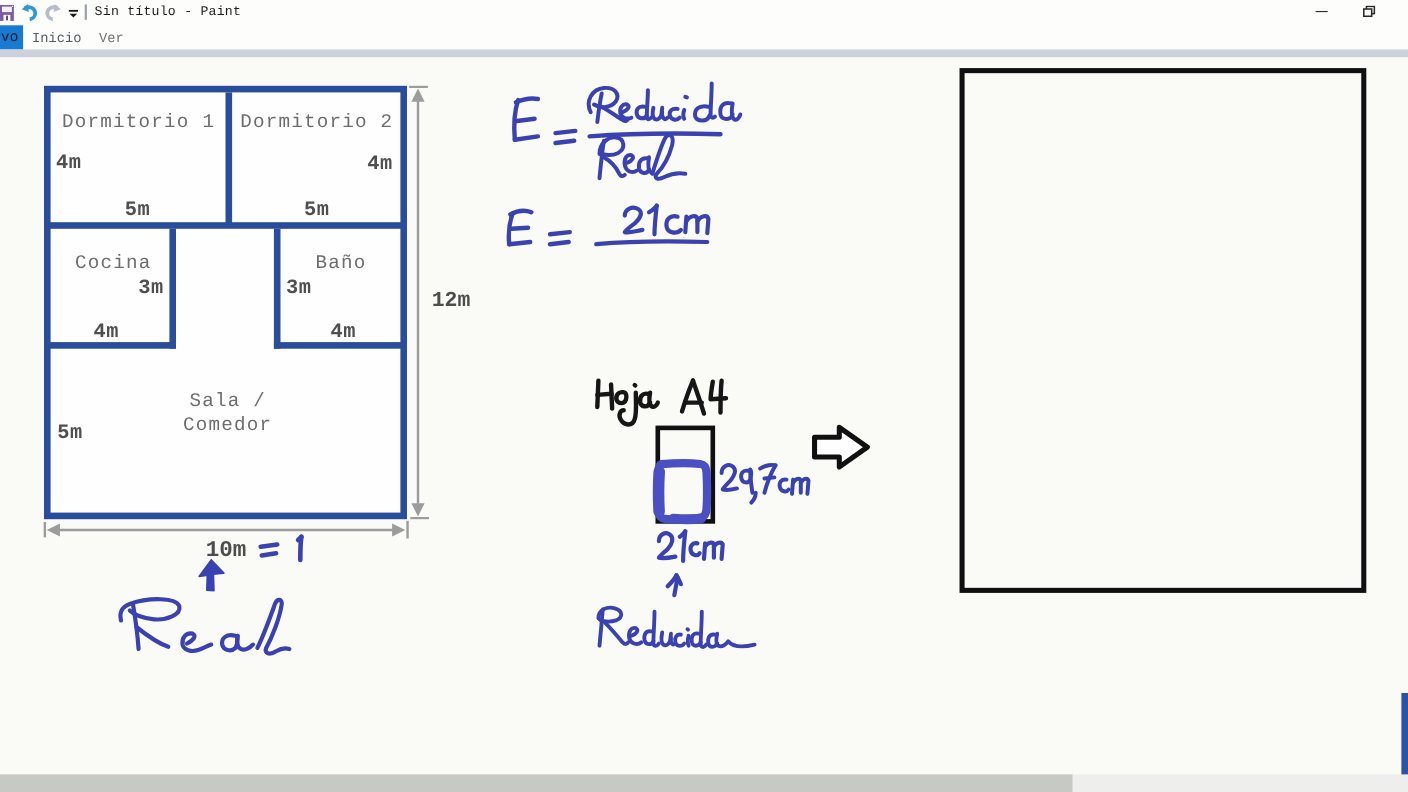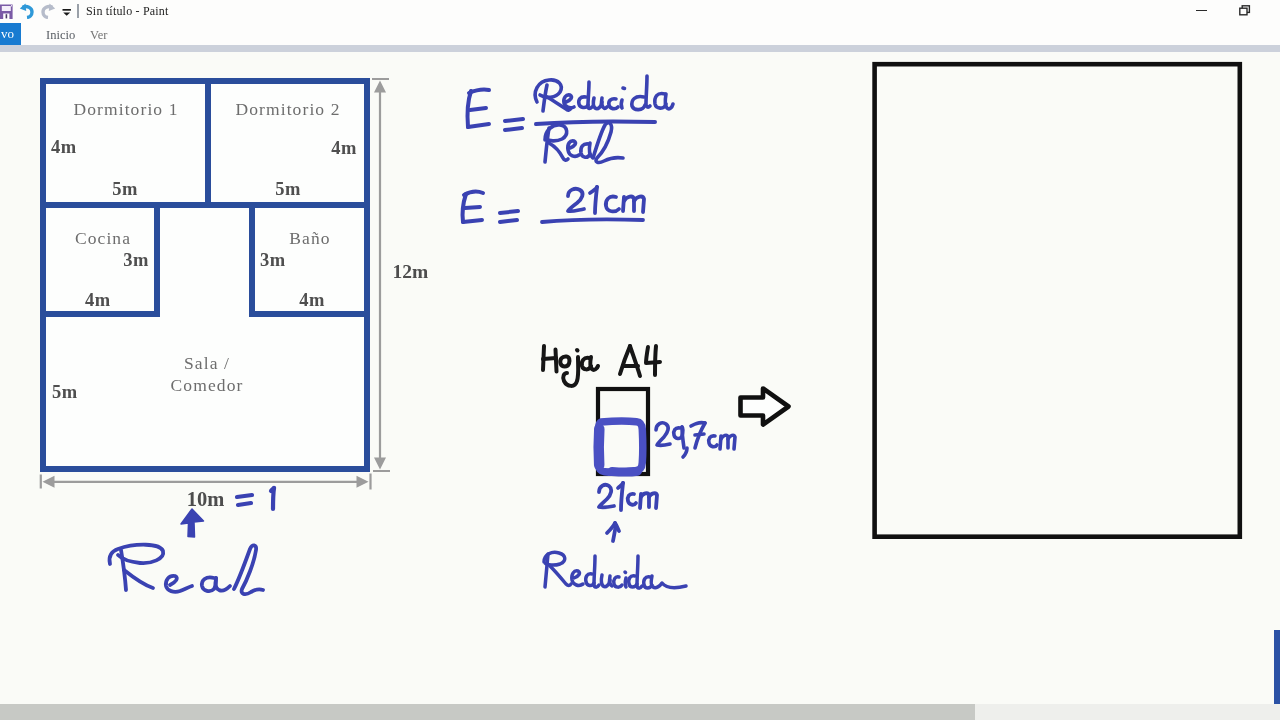--- a/index.html
+++ b/index.html
@@ -1,16 +1,16 @@
 <!DOCTYPE html>
 <html><head>
 <meta charset="utf-8">
 <style>
   html,body{margin:0;padding:0}
-  .page{position:relative;width:1280px;height:720px;background:#fafbf7;font-family:Liberation Serif, serif;overflow:hidden}
+  .page{position:relative;width:1280px;height:720px;background:#fafbf7;font-family:Liberation Mono, monospace;overflow:hidden}
   .abs{position:absolute}
 </style>
 </head>
 <body>
 <div class="page">
 
   <div class="abs" style="left:0;top:0;width:1280px;height:23px;background:#fdfdfc"></div>
 
   <svg class="abs" style="left:0;top:4px;width:14px;height:16px" viewBox="0 0 14 16">
     <rect x="0" y="0.5" width="12.6" height="14.5" fill="#7b5ba6"></rect>
@@ -41,23 +41,23 @@
 
   <div class="abs" style="left:1196px;top:9.5px;width:11px;height:1.8px;background:#2a2a2a"></div>
 
   <svg class="abs" style="left:1239px;top:5px;width:12px;height:11px" viewBox="0 0 12 11">
     <rect x="3.2" y="0.8" width="7.2" height="6.6" fill="none" stroke="#2a2a2a" stroke-width="1.4"></rect>
     <rect x="0.8" y="3.2" width="7.2" height="6.6" fill="#fdfdfc" stroke="#2a2a2a" stroke-width="1.4"></rect>
   </svg>
 
   <div class="abs" style="left:0;top:23px;width:1280px;height:21.5px;background:#fdfdfc"></div>
 
-  <div class="abs" style="left:0;top:22.5px;width:20px;height:22.4px;background:#187bd1;color:#ffffff;font-size:13px;line-height:22px;padding-left:1px">vo</div>
-
-  <div class="abs" style="left:46px;top:28px;font-size:12.5px;color:#585d63">Inicio</div>
+  <div class="abs" style="left:0;top:22.5px;width:20px;height:22.4px;background:#187bd1;color:#0f172a;font-size:13px;line-height:22px;padding-left:1px">vo</div>
+
+  <div class="abs" style="left:29px;top:28px;font-size:12.5px;color:#585d63">Inicio</div>
 
   <div class="abs" style="left:90px;top:28px;font-size:12.5px;color:#737373">Ver</div>
 
   <div class="abs" style="left:0;top:44.9px;width:1280px;height:7px;background:#ccd1db"></div>
 
   <svg class="abs" style="left:0;top:0;width:1280px;height:720px" viewBox="0 0 1280 720">
 
     <g>
 
       <rect x="43" y="81" width="324" height="388" fill="#fdfefd" stroke="#2a4d9b" stroke-width="6"></rect>

